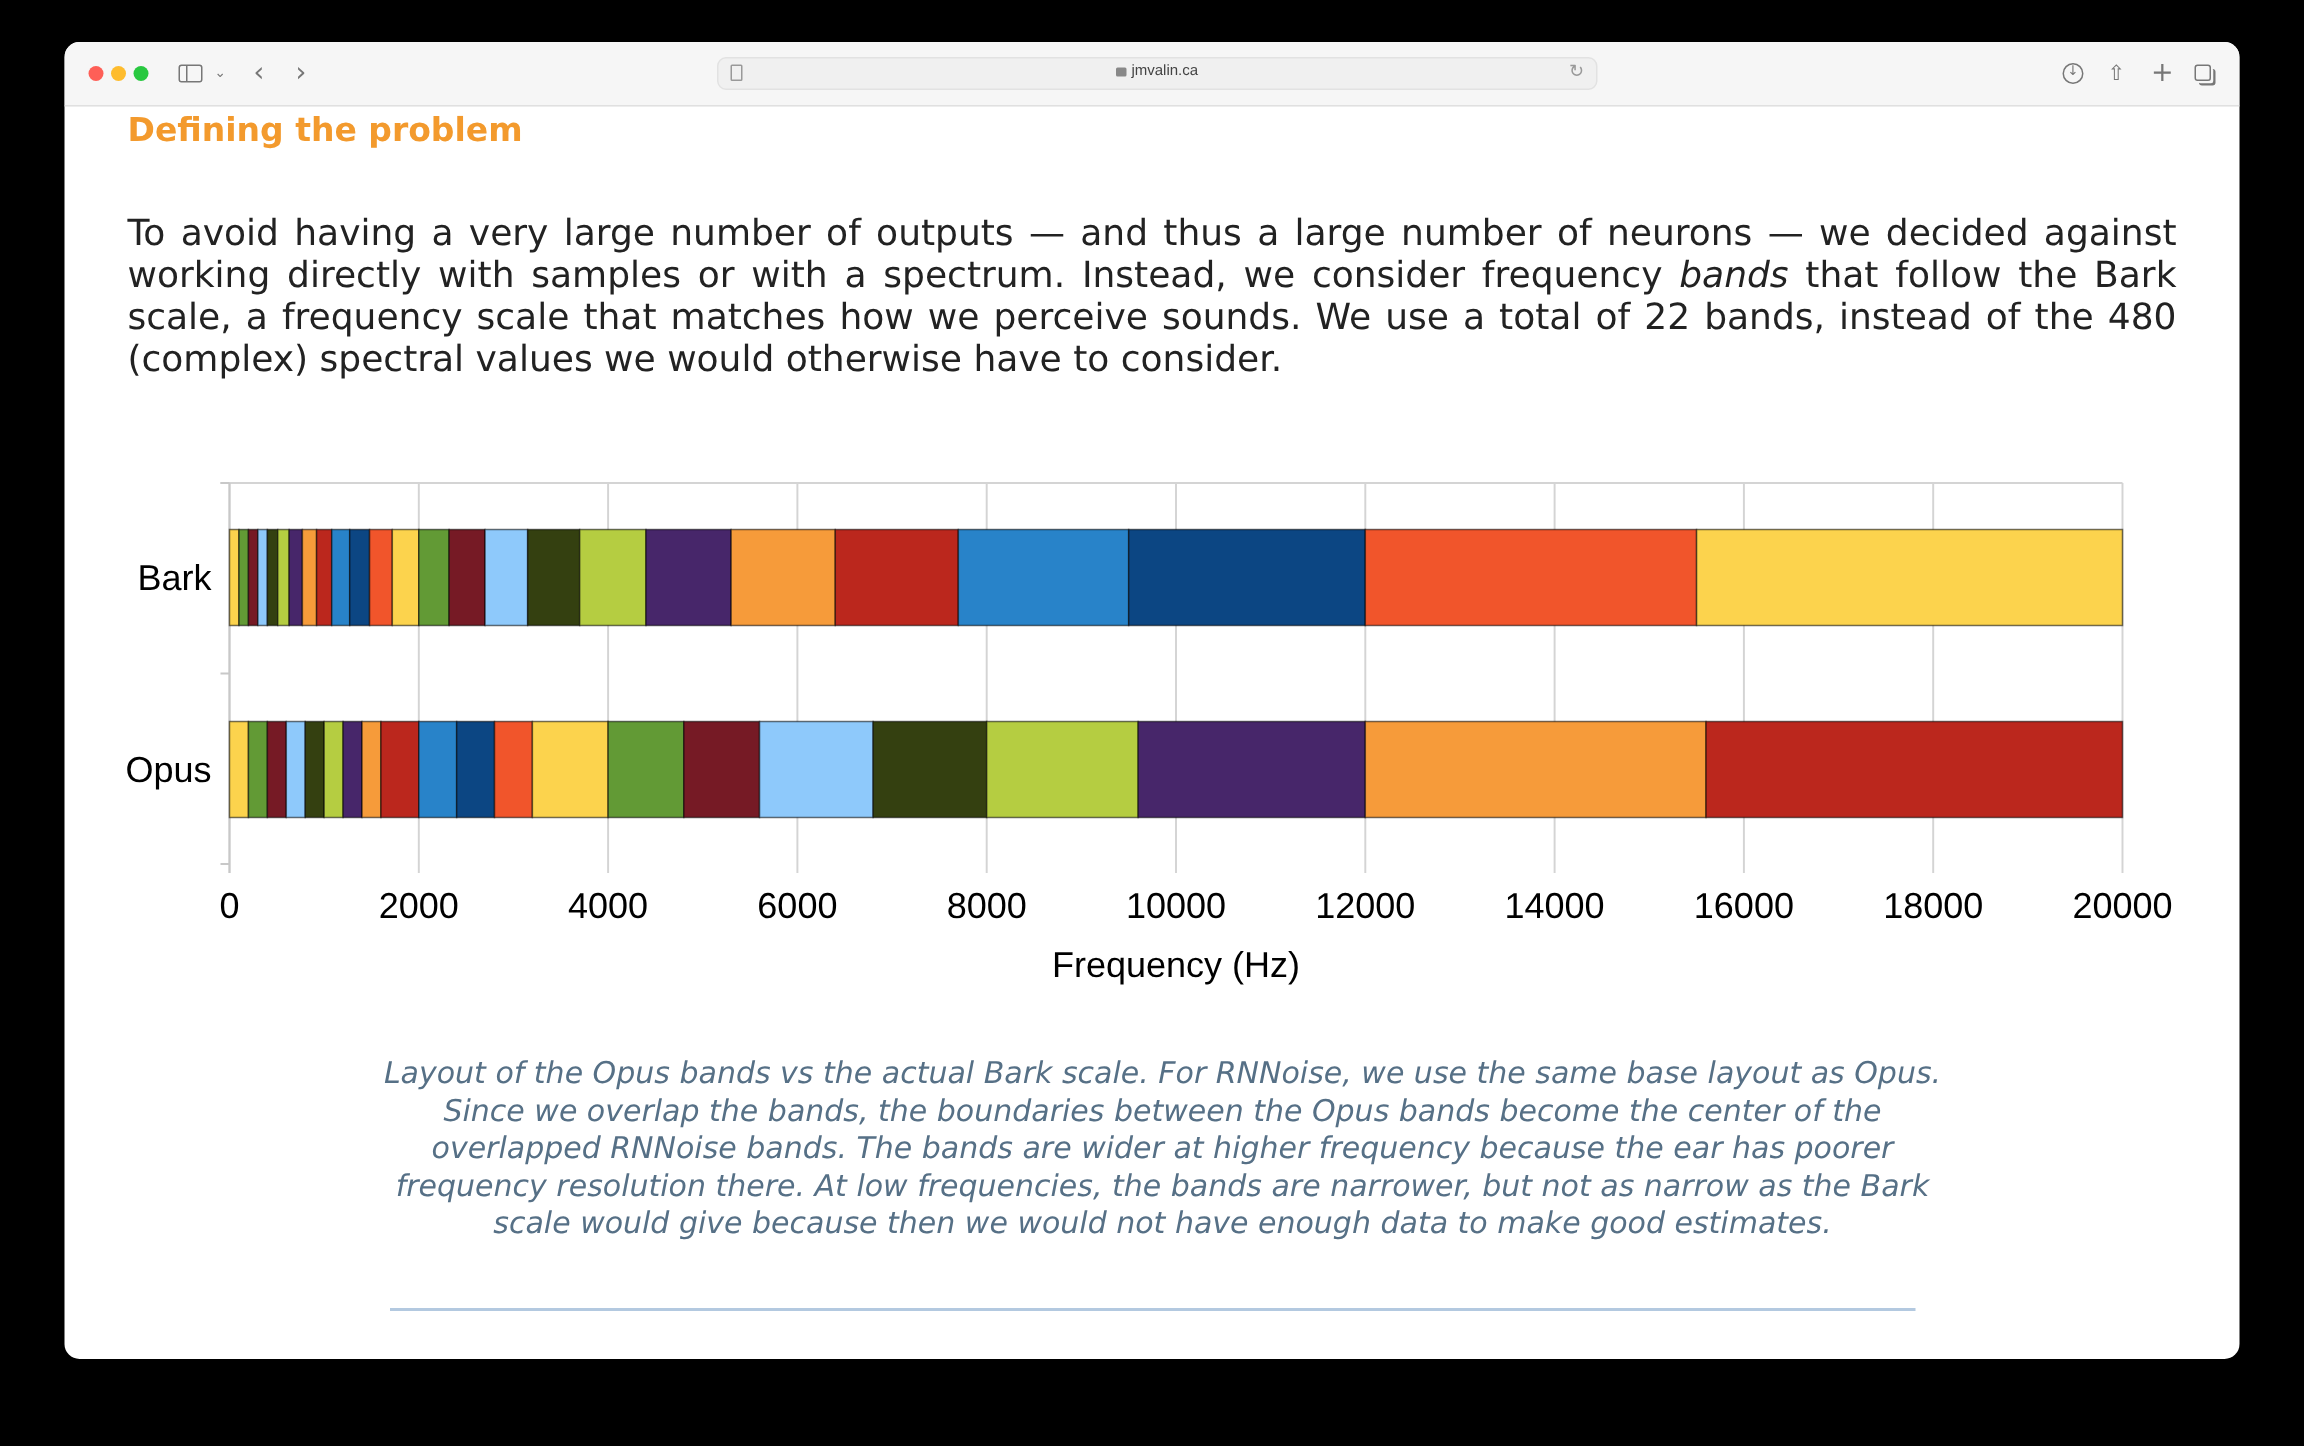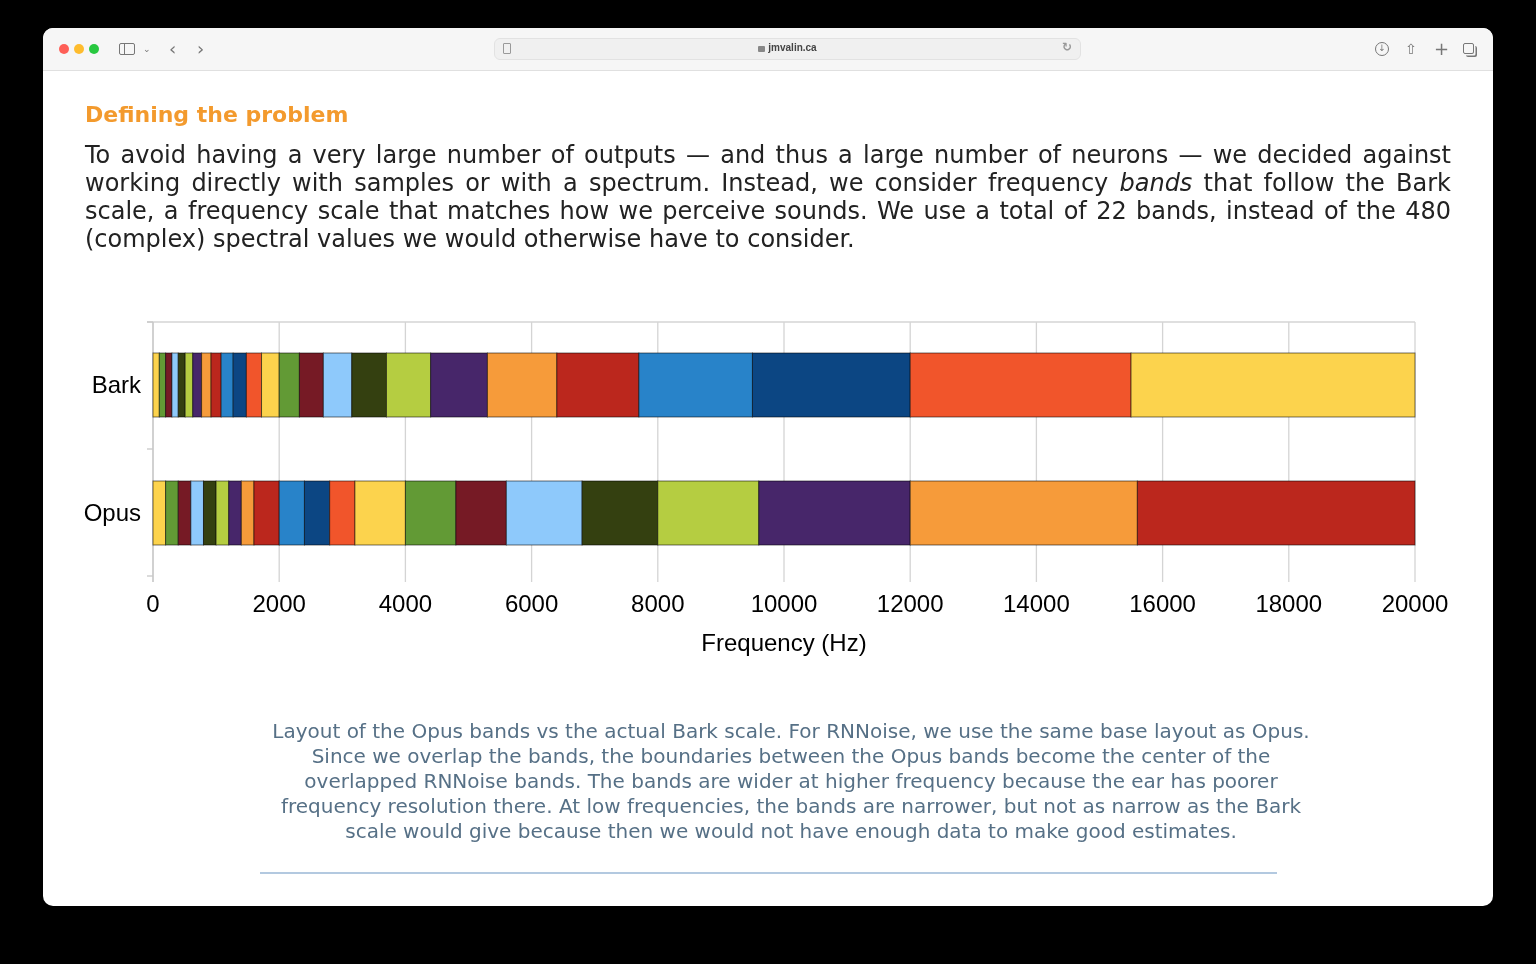--- a/index.html
+++ b/index.html
@@ -6,28 +6,28 @@
   body { width:1536px; height:964px; background:#000; position:relative; overflow:hidden; font-family:"DejaVu Sans", sans-serif; }
   .window { position:absolute; left:43px; top:28px; width:1450px; height:878px; background:#fff; border-radius:10px; overflow:hidden; }
   .toolbar { position:absolute; left:0; top:0; width:100%; height:42px; background:#f6f6f6; border-bottom:1px solid #e0e0e0; }
   .tl { position:absolute; top:16px; width:10px; height:10px; border-radius:50%; }
   .tl.red { left:16px; background:#fe5f57; }
   .tl.yellow { left:31px; background:#febc2e; }
   .tl.green { left:46px; background:#28c840; }
   .tb-icon { position:absolute; top:11px; color:#777; font-size:14px; line-height:20px; text-align:center; }
   .sidebar-icon { left:76px; width:16px; height:12px; top:15px; border:1.5px solid #777; border-radius:2px; box-sizing:border-box; }
   .sidebar-icon::before { content:""; position:absolute; left:4px; top:0; bottom:0; border-left:1.5px solid #777; }
-  .urlbar { position:absolute; left:451px; top:10px; width:587px; height:22px; background:#f0f0f0; border:1px solid #e2e2e2; border-radius:6px; box-sizing:border-box;font-weight:bold; }
+  .urlbar { position:absolute; left:435px; top:10px; width:587px; height:22px; background:#f0f0f0; border:1px solid #e2e2e2; border-radius:6px; box-sizing:border-box; }
   .url-text { position:absolute; left:0; right:0; top:3px; text-align:center; font-family:"Liberation Sans", sans-serif; font-size:10px; color:#444; }
   .content { position:absolute; left:0; top:43px; width:100%; bottom:0; }
-  .heading { position:absolute; left:42px; top:31px; font-family:"DejaVu Sans", sans-serif; font-weight:bold; font-size:22px; color:#f39a2d; margin:0; }
+  .heading { position:absolute; left:42px; top:4px; font-family:"DejaVu Sans", sans-serif; font-weight:bold; font-size:22px; color:#f39a2d; margin:0; }
   .para { position:absolute; left:42px; top:70px; width:1366px; font-family:"DejaVu Sans", sans-serif; font-size:24px; line-height:28px; color:#222; text-align:justify; margin:0; }
   .chart { position:absolute; left:0; top:0; }
   .axis-tick { font-family:"Liberation Sans", sans-serif; font-size:24px; fill:#000; }
-  .caption { position:absolute; left:212px; top:632px; width:1040px; text-align:center; font-family:"DejaVu Sans", sans-serif; font-size:20px; line-height:25px; color:#567086; margin:16px; }
+  .caption { position:absolute; left:212px; top:632px; width:1040px; text-align:center; font-family:"DejaVu Sans", sans-serif; font-style:italic; font-size:20px; line-height:25px; color:#567086; margin:0; }
   .rule { position:absolute; left:217px; top:801px; width:1017px; height:2px; background:#b3c9e0; }
 </style>
 </head>
 <body>
 
 <div class="window">
   <div class="toolbar">
     <span class="tl red"></span>
     <span class="tl yellow"></span>
     <span class="tl green"></span>

